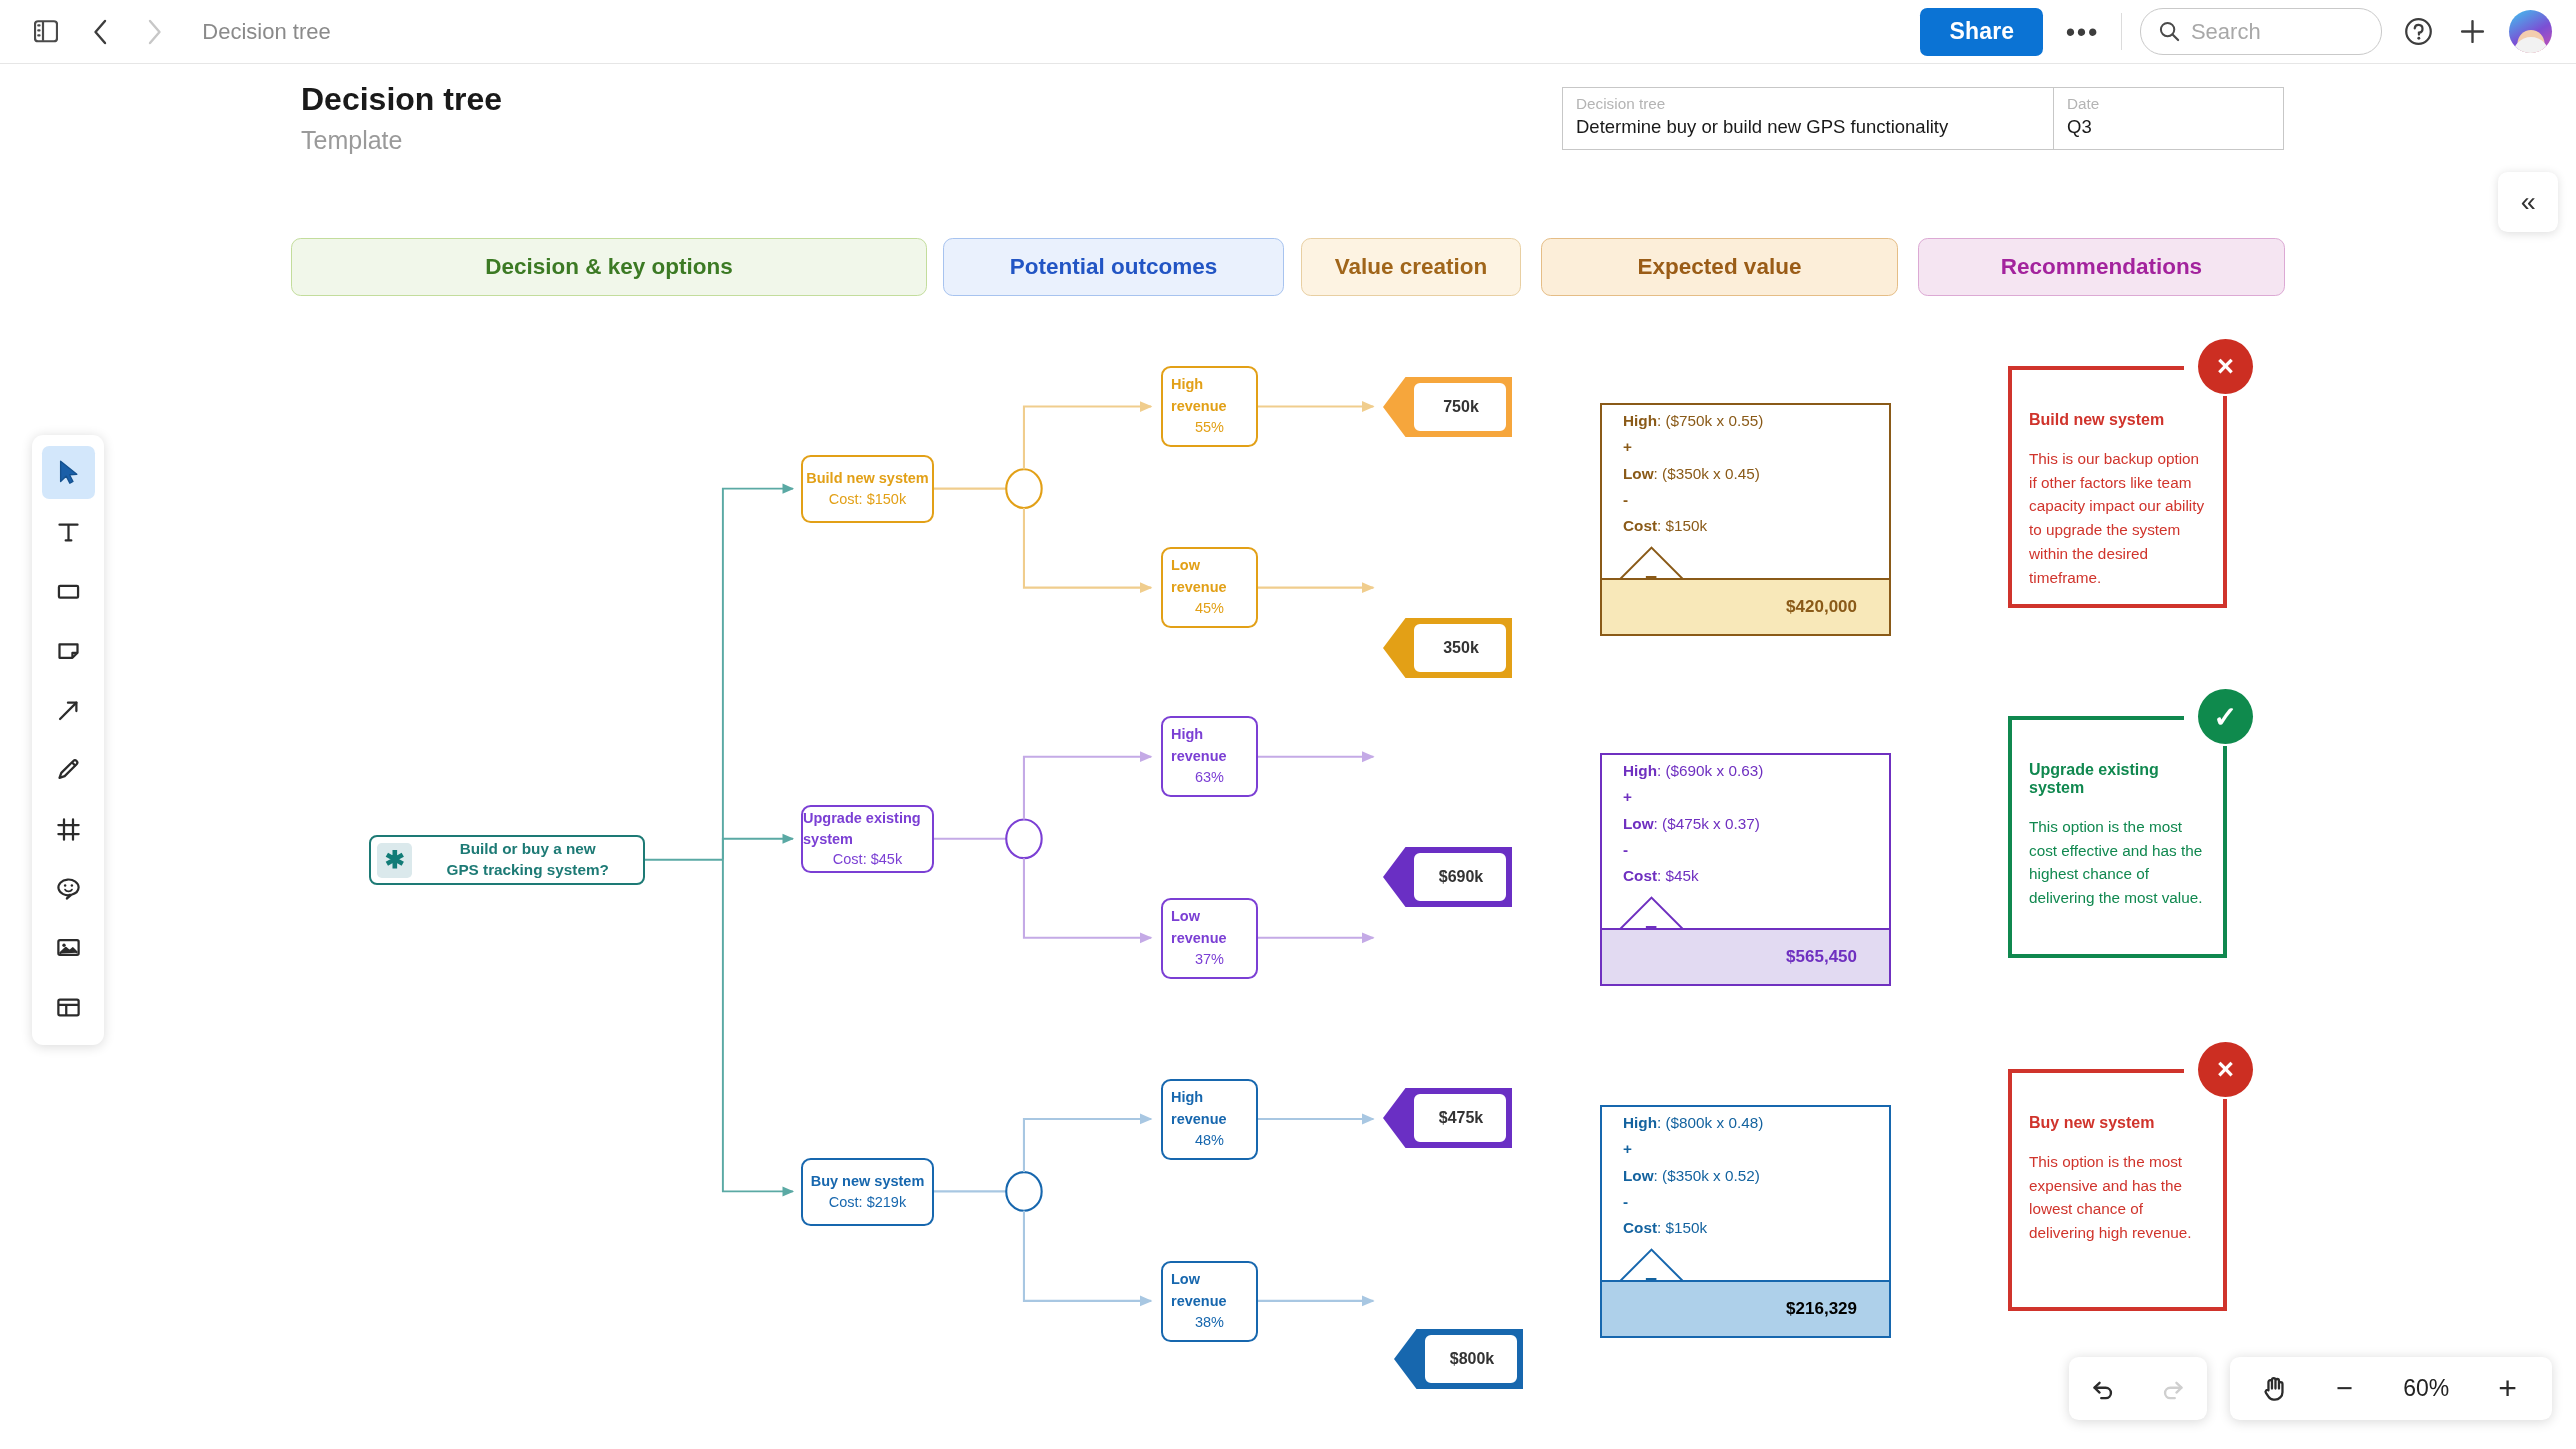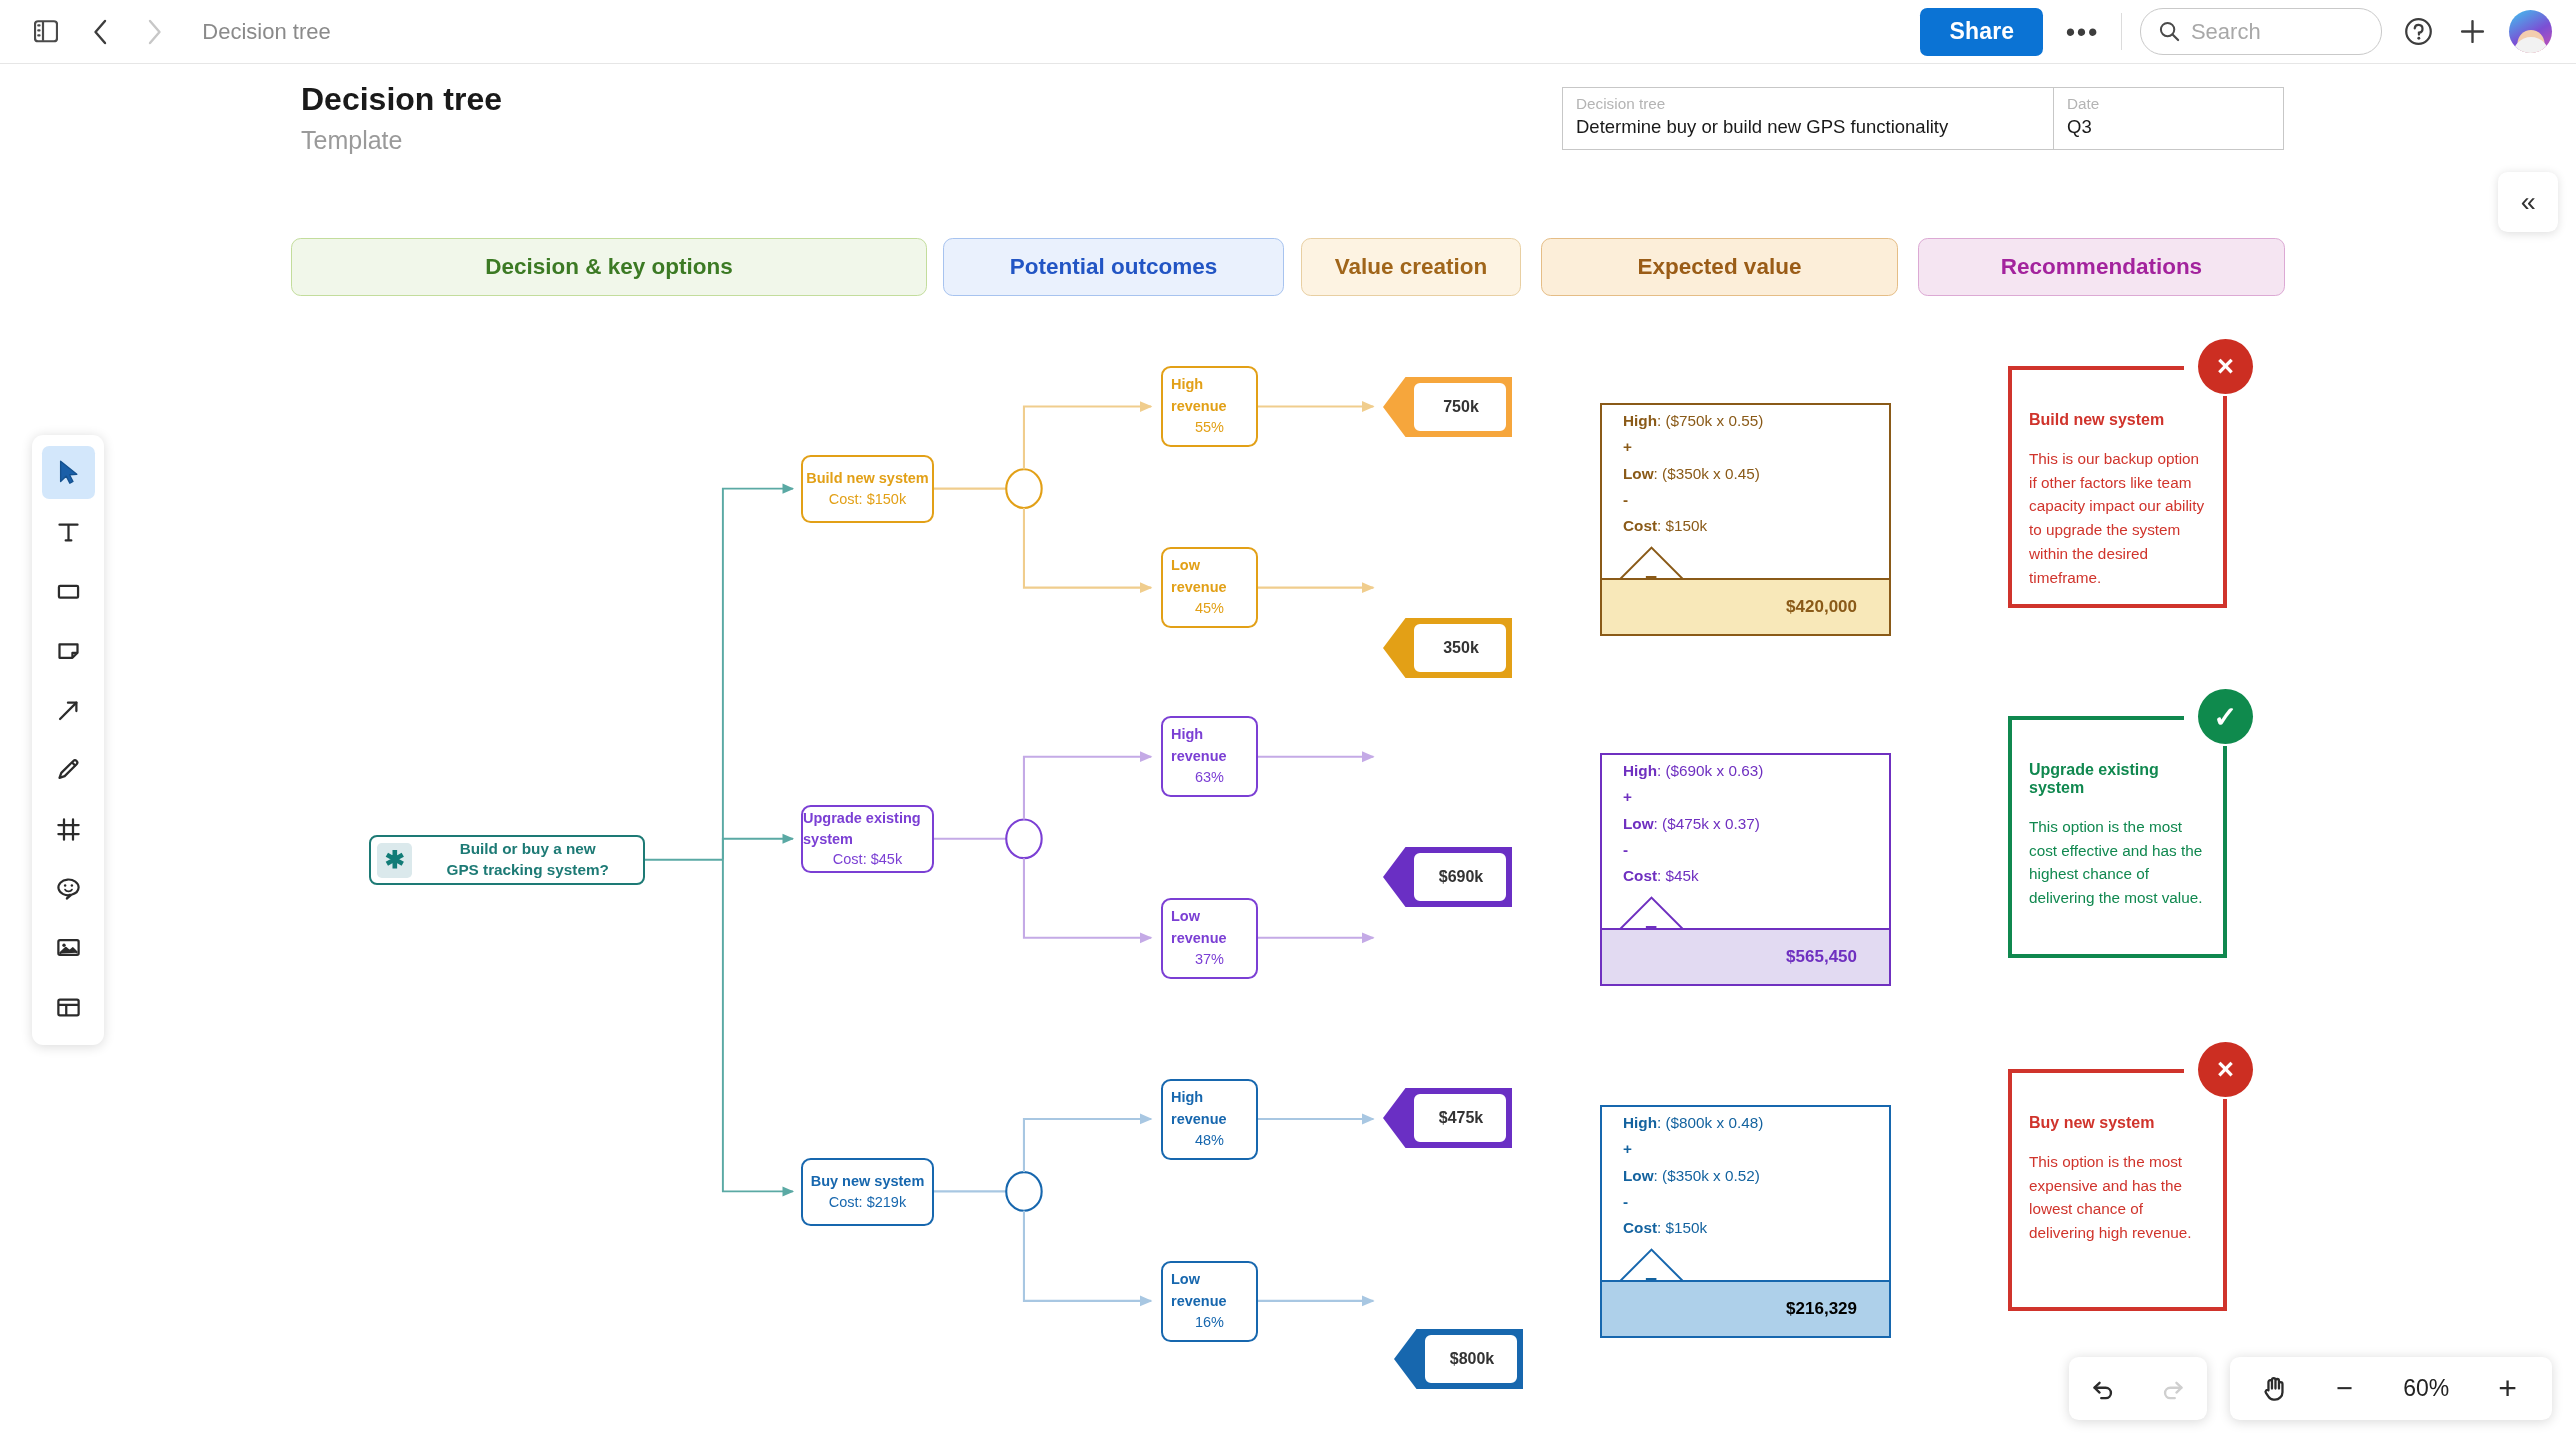--- a/index.html
+++ b/index.html
@@ -463,21 +463,21 @@
           <div class="t1">High revenue</div>
           <div class="t2">48%</div>
         </div>
     <div class="node payoff" style="left:1394px;top:1089px;">
           <div class="tag" style="background:#1767ae"></div>
           <div class="inner" style="border:2px solid #1767ae"></div>
           <div class="txt">$800k</div>
         </div>
     <div class="node outcome-node" style="left:1161px;top:1261px;border-color:#1767ae;color:#1767ae">
           <div class="t1">Low revenue</div>
-          <div class="t2">16%</div>
+          <div class="t2">38%</div>
         </div>
     <div class="ev-card" style="left:1600px;top:1105px;border-color:#1767ae;color:#14639f">
         <div class="ev-body">
           <div><b>High</b>: ($800k x 0.48)</div>
           <div><b>+</b></div>
           <div><b>Low</b>: ($350k x 0.52)</div>
           <div><b>-</b></div>
           <div><b>Cost</b>: $150k</div>
         </div>
         <div class="ev-diamond" style="border-color:#1767ae">

